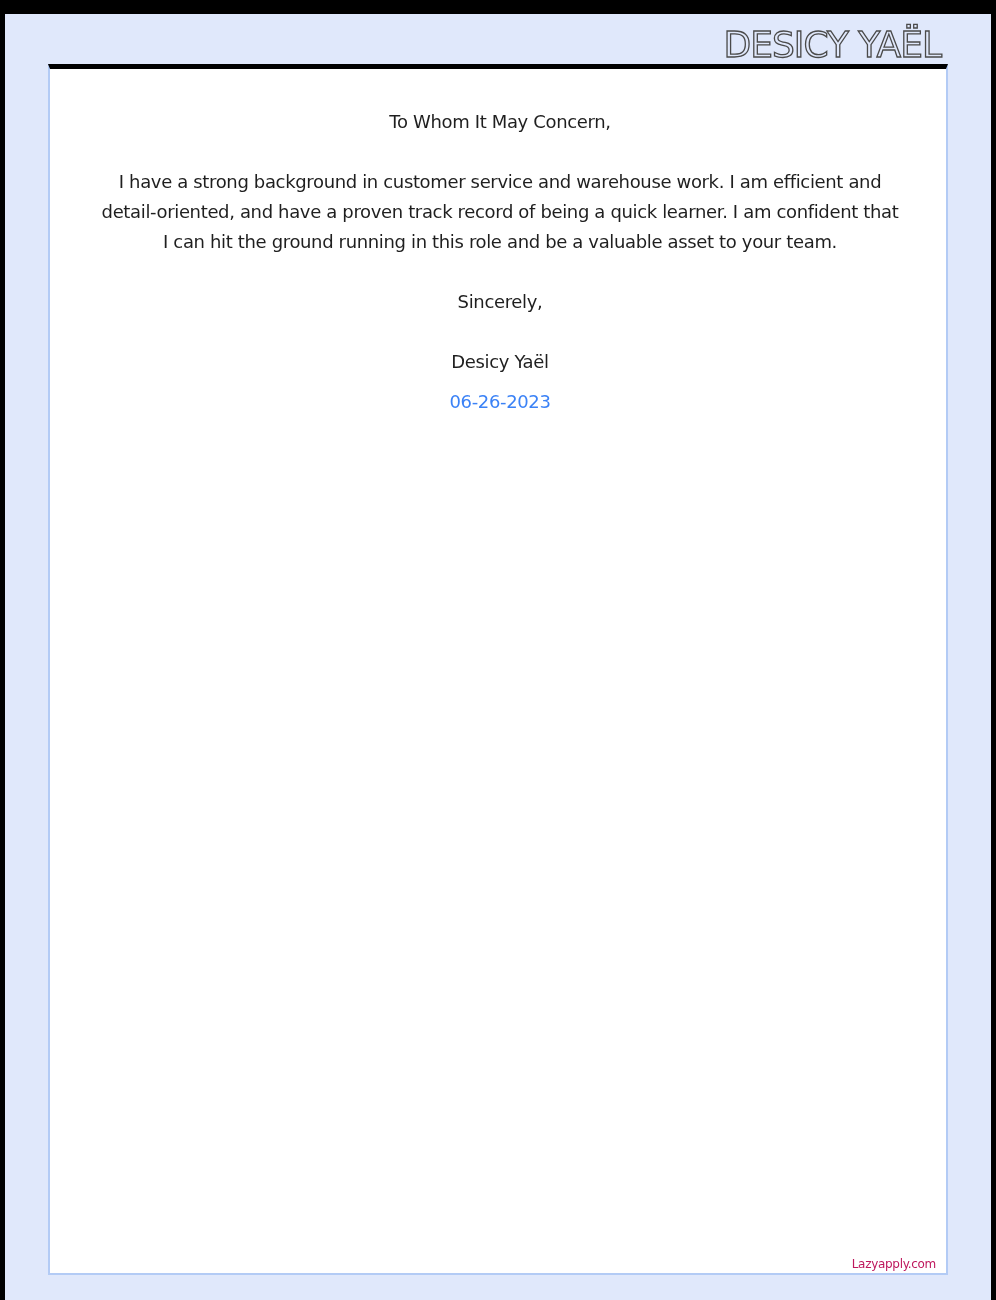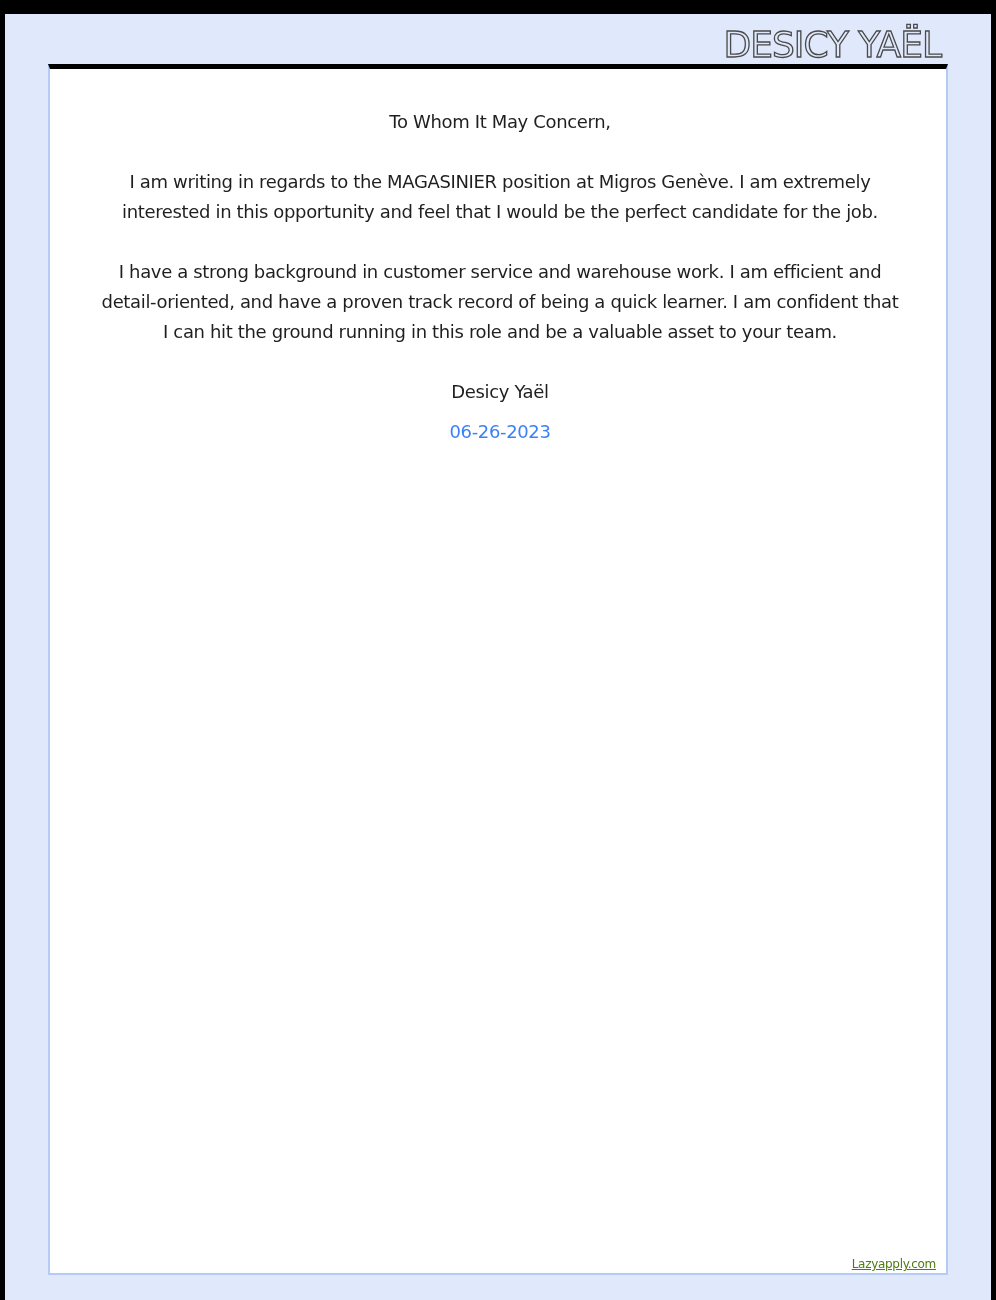--- a/index.html
+++ b/index.html
@@ -65,35 +65,34 @@
     }
     .letter .date {
       color: #3b82f6;
       margin: 0;
     }
     .footer-brand {
       position: absolute;
       right: 10px;
       bottom: 2px;
       font-size: 12px;
-      color: #4d7c0f;
+      color: #be185d;
       letter-spacing: -0.3px;
-      text-decoration: underline;
     }
   </style>
 </head>
 <body>
 
 <div class="frame">
   <div class="name-header">DESICY YAËL</div>
 
   <div class="page">
     <div class="letter">
       <p>To Whom It May Concern,</p>
-      <p>I am writing in regards to the MAGASINIER position at Migros Genève. I am extremely interested in this opportunity and feel that I would be the perfect candidate for the job.</p>
       <p>I have a strong background in customer service and warehouse work. I am efficient and detail-oriented, and have a proven track record of being a quick learner. I am confident that I can hit the ground running in this role and be a valuable asset to your team.</p>
+      <p>Sincerely,</p>
       <p class="signature">Desicy Yaël</p>
       <p class="date">06-26-2023</p>
     </div>
 
     <div class="footer-brand">Lazyapply.com</div>
   </div>
 </div>
 
 </body></html>

